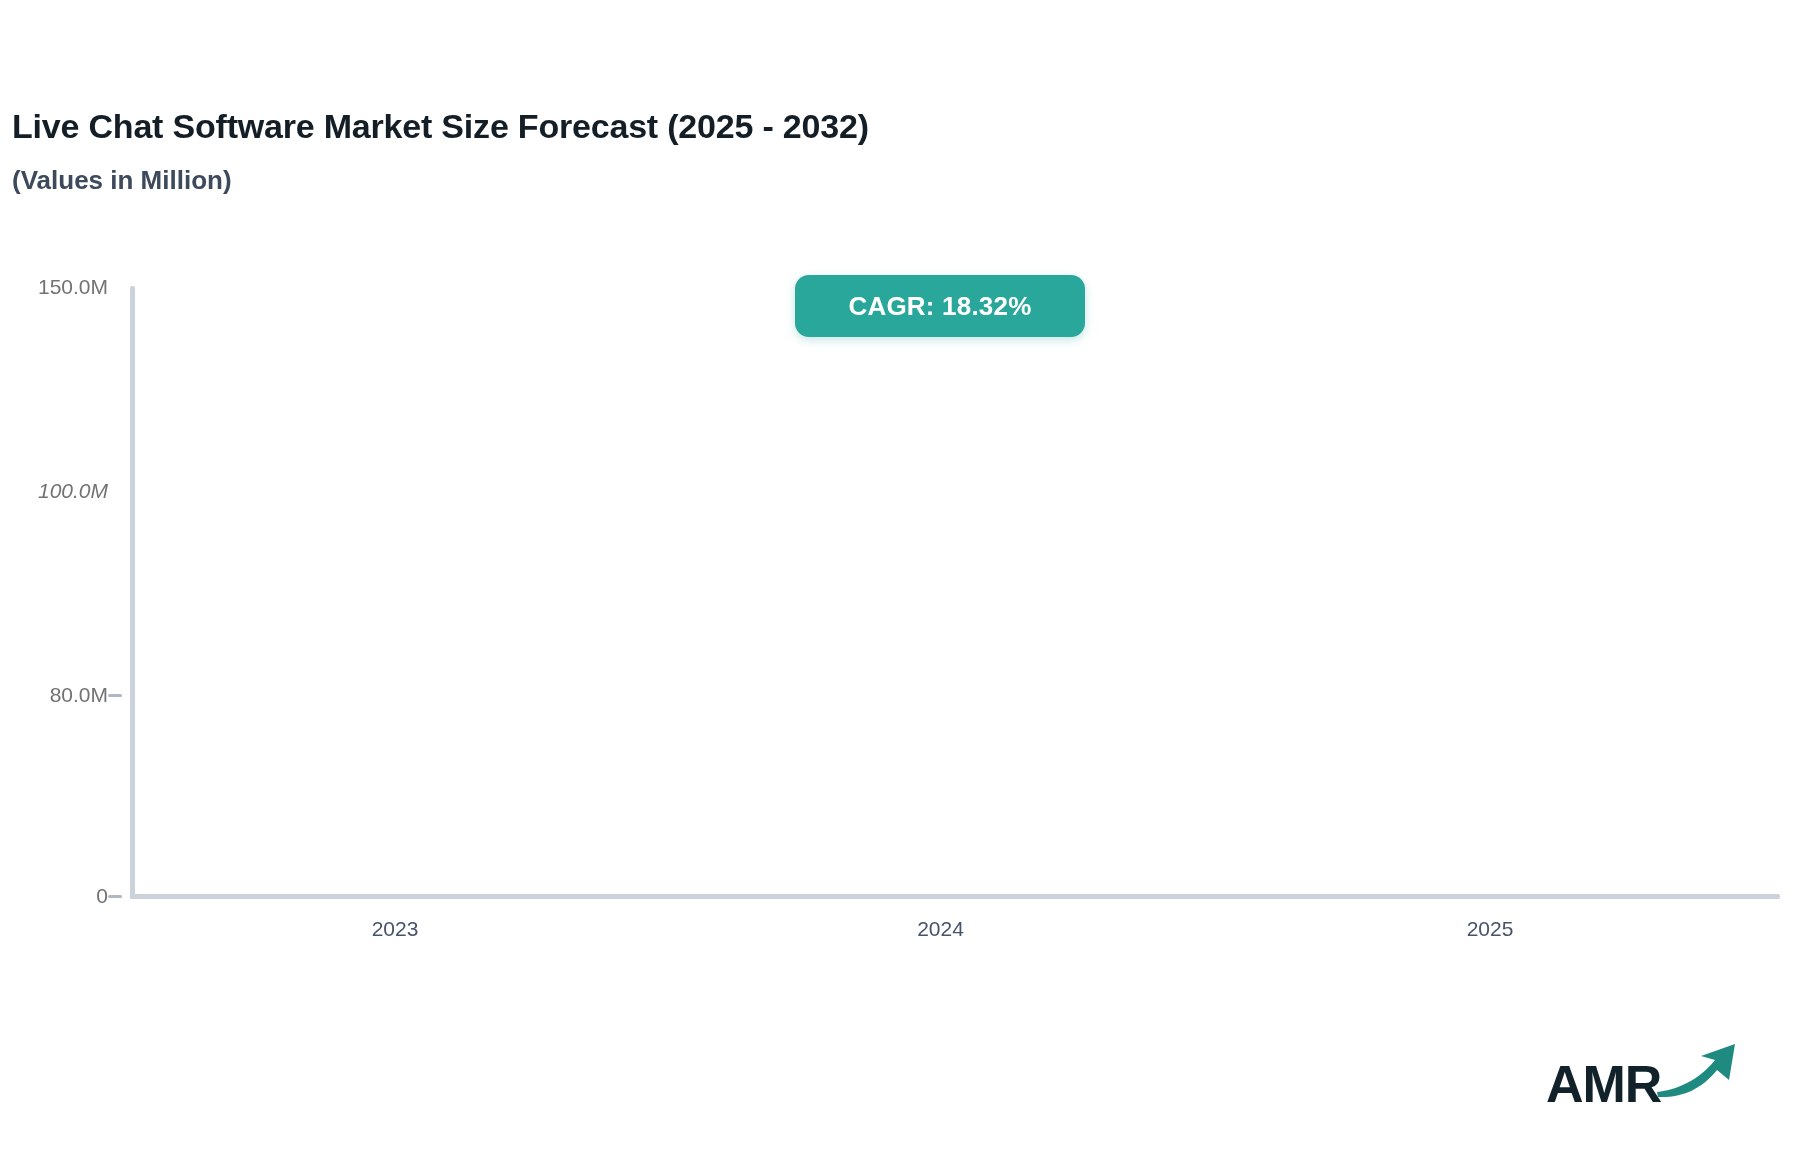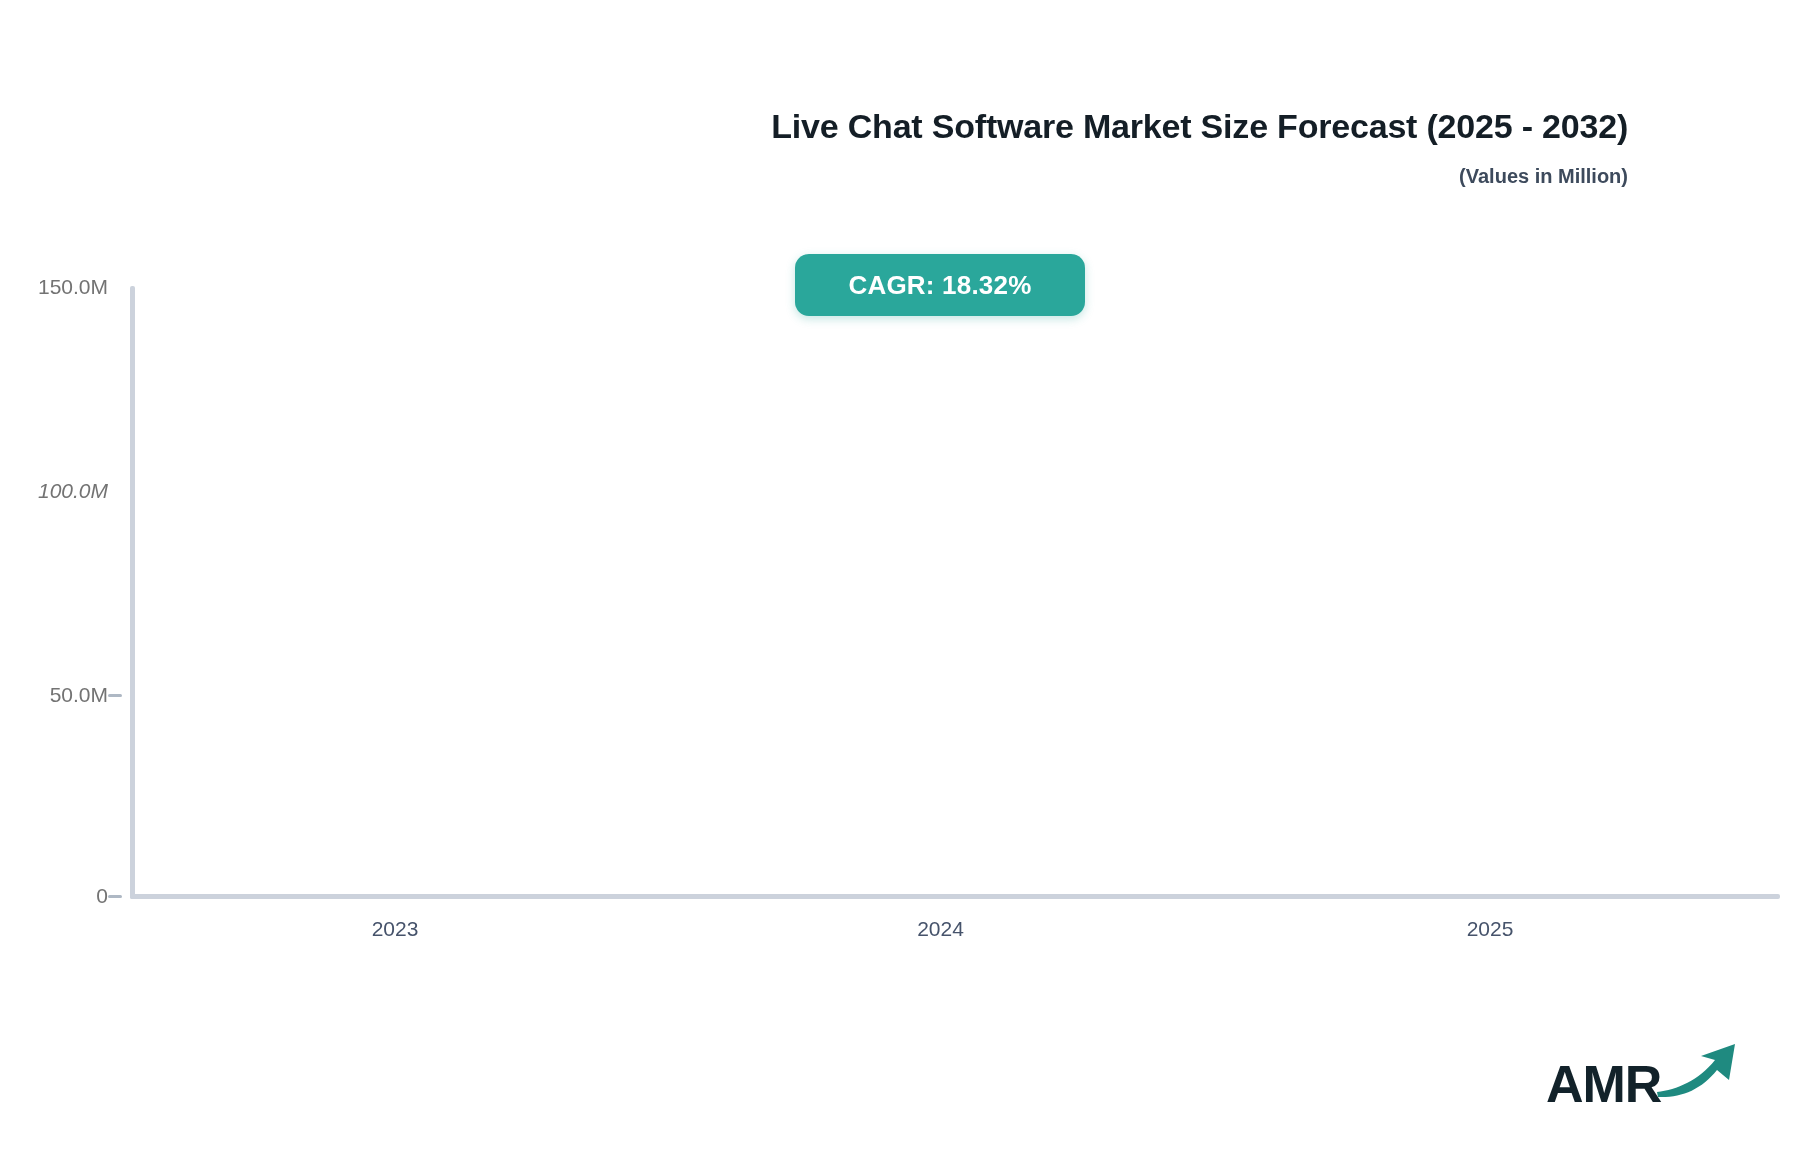--- a/index.html
+++ b/index.html
@@ -18,40 +18,41 @@
     height: 1156px;
     background: #ffffff;
   }
 
   
   #title-block {
     position: absolute;
     top: 108px;
     left: 0;
     width: 1628px;
-    text-align: right;
+    text-align: left;
+    padding-left: 12px;
   }
   #chart-title {
     font-size: 34px;
     font-weight: bold;
     color: #141e26;
     letter-spacing: -0.2px;
     line-height: 1.1;
   }
   #chart-subtitle {
     margin-top: 20px;
-    font-size: 20px;
+    font-size: 26px;
     font-weight: bold;
     color: #3d4a5c;
   }
 
   
   #cagr-badge {
     position: absolute;
-    top: 254px;
+    top: 275px;
     left: 795px;
     width: 290px;
     height: 62px;
     background: #2aa79b;
     border-radius: 14px;
     display: flex;
     align-items: center;
     justify-content: center;
     color: #ffffff;
     font-size: 26px;
@@ -152,21 +153,21 @@
     <span>CAGR: 18.32%</span>
   </div>
 
   <div id="plot">
 
     <div id="y-axis-line"></div>
     <div id="x-axis-line"></div>
 
     <div class="y-tick-wrap" style="top:275px;">150.0M</div>
     <div class="y-tick-wrap" style="top:479px;font-style:italic;">100.0M</div>
-    <div class="y-tick-wrap" style="top:683px;">50.0M</div>
+    <div class="y-tick-wrap" style="top:683px;">80.0M</div>
     <div class="y-tick-wrap" style="top:884px;">0</div>
 
     <div class="y-tick-dash" style="left:108px; top:694px;"></div>
     <div class="y-tick-dash" style="left:108px; top:895px;"></div>
 
     <div class="bar-group">
       
       
       
       

